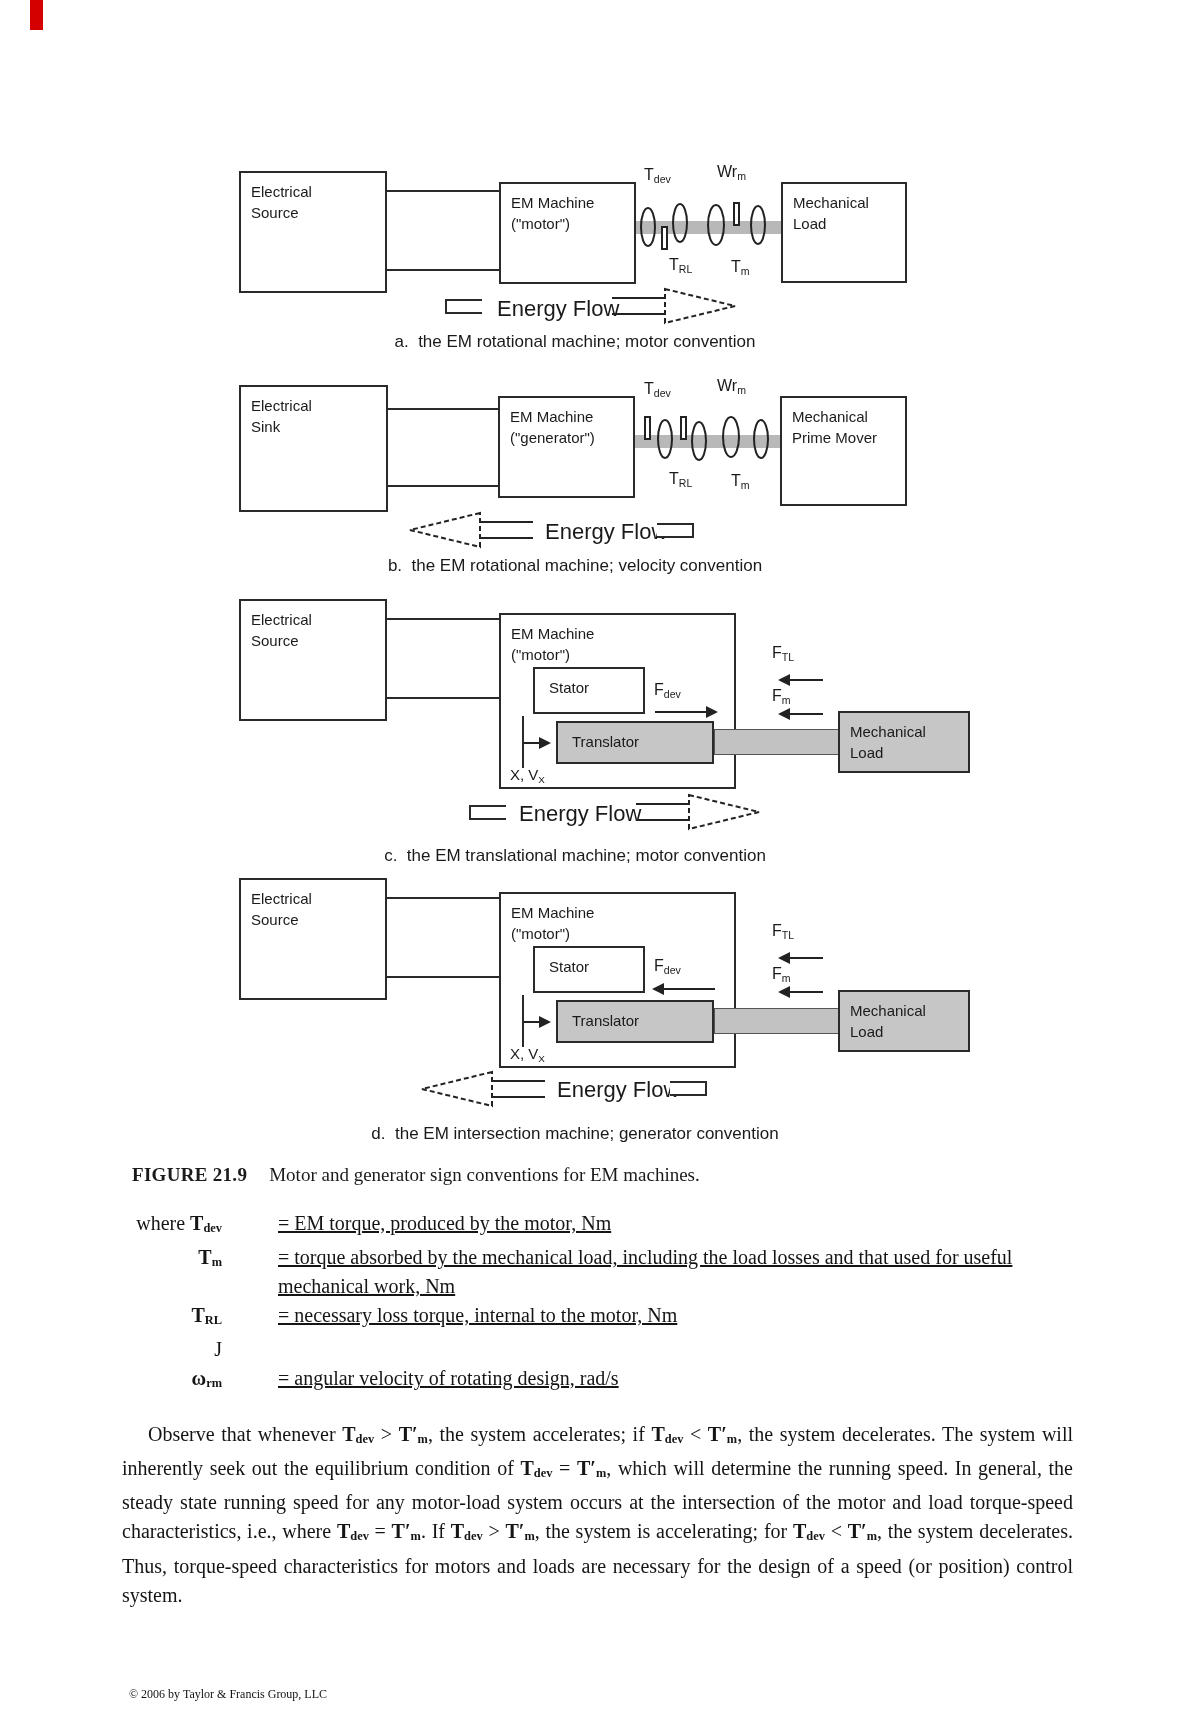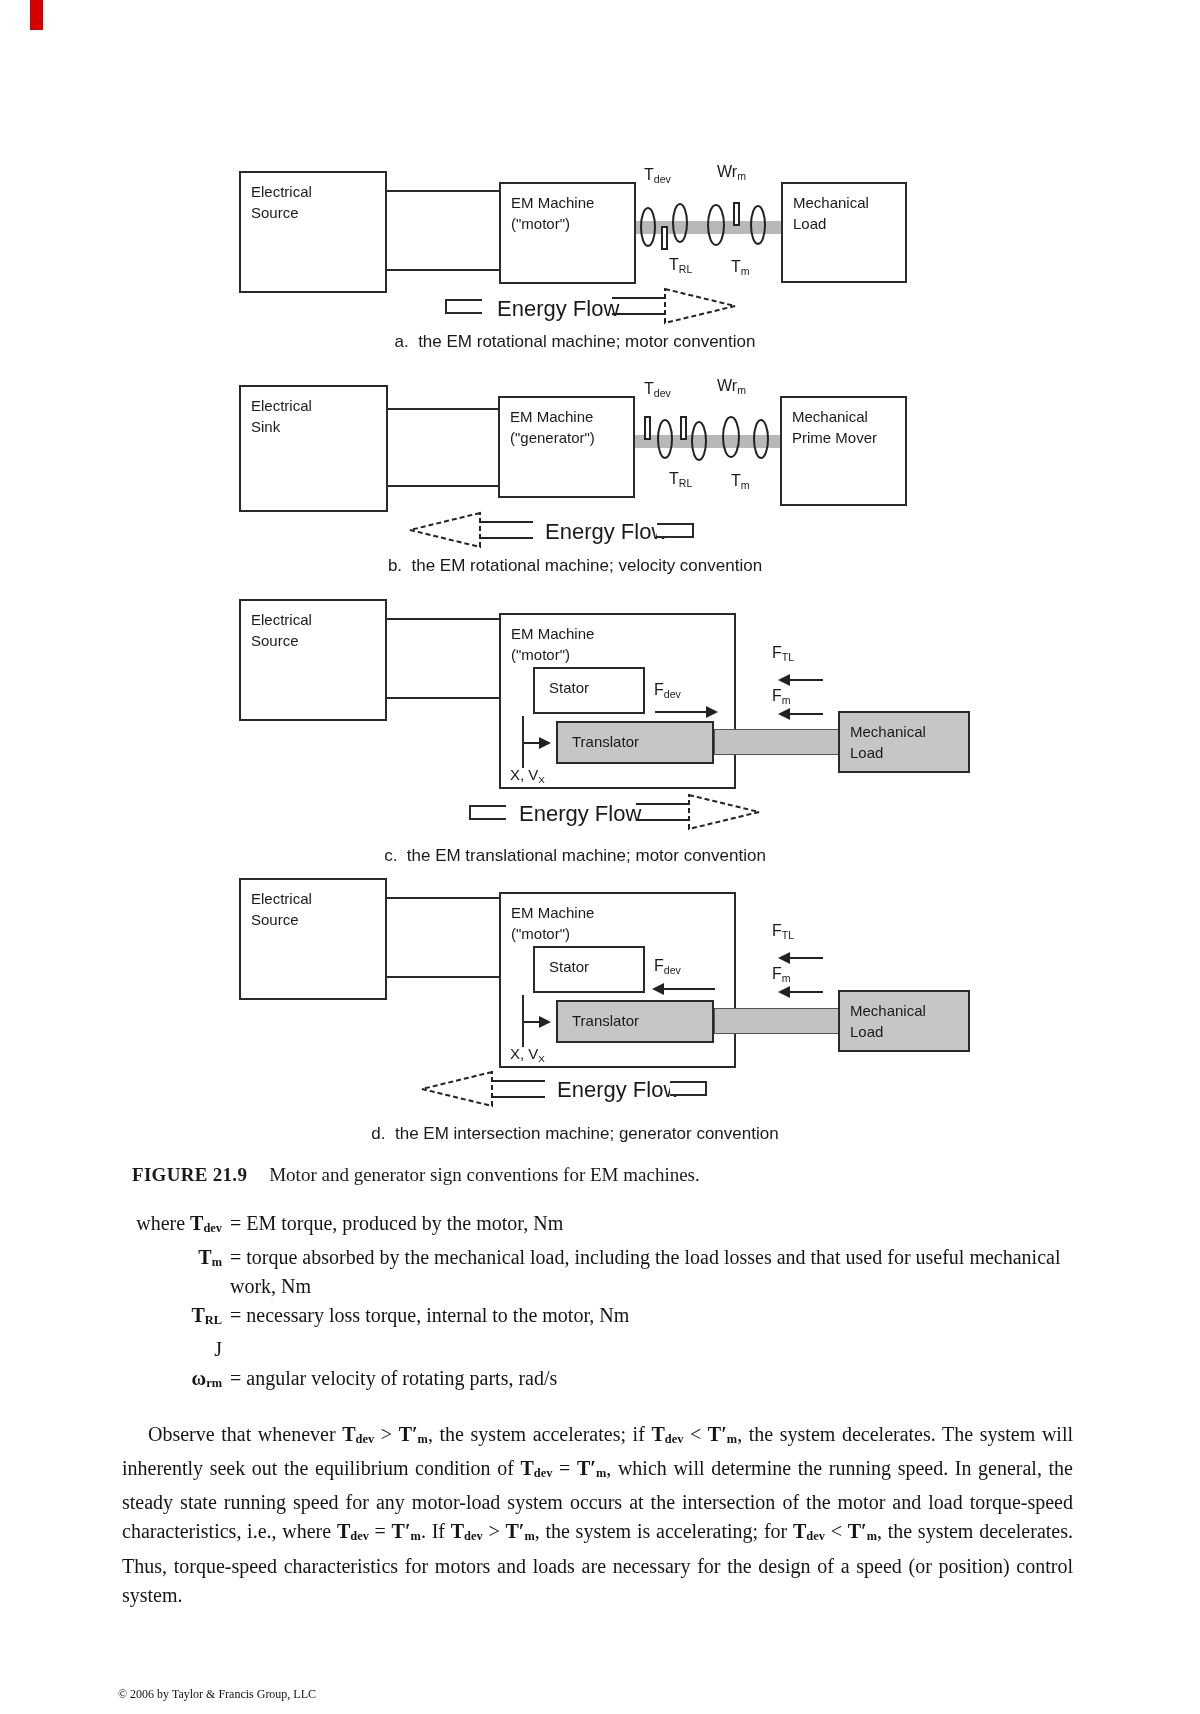--- a/index.html
+++ b/index.html
@@ -28,26 +28,26 @@
   .arr.r::after{content:"";position:absolute;right:-11px;top:-7px;width:0;height:0;
       border:6px solid transparent;border-left:12px solid #222;}
   
   .prose{font-family:"Liberation Serif",serif;color:#151515;}
   .prose sub{font-weight:bold;font-size:0.62em;vertical-align:-0.18em;}
   .prose sup{font-size:0.62em;vertical-align:0.45em;}
   .figcap{position:absolute;left:132px;top:1164px;font-family:"Liberation Serif",serif;font-size:19px;}
   .figcap b{letter-spacing:0.3px;}
   .figcap .gap{display:inline-block;width:22px;}
   #defs{position:absolute;left:122px;top:1209px;width:951px;font-size:20px;line-height:29px;}
-  .def-row{display:flex;}
+  .def-row{display:flex;gap:48px;}
   .def-sym{flex:0 0 108px;text-align:right;padding-right:8px;box-sizing:border-box;white-space:nowrap;}
-  .def-rest{flex:1;}
+  .def-rest{flex:1;text-decoration:underline;}
   #para{position:absolute;left:122px;top:1420px;width:951px;font-size:20px;line-height:29px;
         text-align:justify;text-indent:26px;margin:0;}
-  #footer{position:absolute;left:118px;top:1687px;font-family:"Liberation Serif",serif;
+  #footer{position:absolute;left:129px;top:1687px;font-family:"Liberation Serif",serif;
           font-size:12px;color:#111;}
   #redmark{position:absolute;left:30px;top:0;width:13px;height:30px;background:#d40000;}
 </style>
 </head>
 <body>
 
 <div id="page">
   <div id="redmark"></div>
 
   <div class="fig">
@@ -211,20 +211,20 @@
     </div>
     <div class="def-row">
       <span class="def-sym"><b>T</b><sub>RL</sub></span>
       <span class="def-rest"><span>= necessary loss torque, internal to the motor, Nm</span></span>
     </div>
     <div class="def-row">
       <span class="def-sym"><span>J</span></span>
     </div>
     <div class="def-row">
       <span class="def-sym"><b>ω</b><sub>rm</sub></span>
-      <span class="def-rest"><span>= angular velocity of rotating parts, rad/s</span></span>
+      <span class="def-rest"><span>= angular velocity of rotating design, rad/s</span></span>
     </div>
   </div>
 
   <p id="para" class="prose"><span>Observe that whenever </span><b>T</b><sub>dev</sub><span> &gt; </span><b>T′</b><sub>m</sub><span>, the system accelerates; if </span><b>T</b><sub>dev</sub><span> &lt; </span><b>T′</b><sub>m</sub><span>, the system decelerates. The system will inherently seek out the equilibrium condition of </span><b>T</b><sub>dev</sub><span> = </span><b>T′</b><sub>m</sub><span>, which will determine the running speed. In general, the steady state running speed for any motor-load system occurs at the intersection of the motor and load torque-speed characteristics, i.e., where </span><b>T</b><sub>dev</sub><span> = </span><b>T′</b><sub>m</sub><span>. If </span><b>T</b><sub>dev</sub><span> &gt; </span><b>T′</b><sub>m</sub><span>, the system is accelerating; for </span><b>T</b><sub>dev</sub><span> &lt; </span><b>T′</b><sub>m</sub><span>, the system decelerates. Thus, torque-speed characteristics for motors and loads are necessary for the design of a speed (or position) control system.</span></p>
 
   <div id="footer">© 2006 by Taylor &amp; Francis Group, LLC</div>
 </div>
 
 </body></html>

